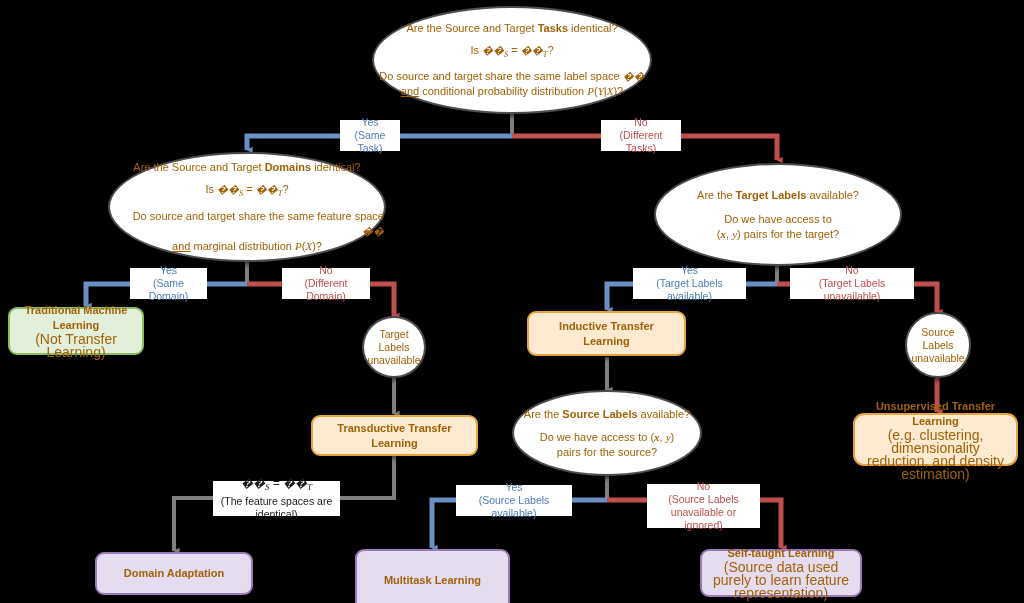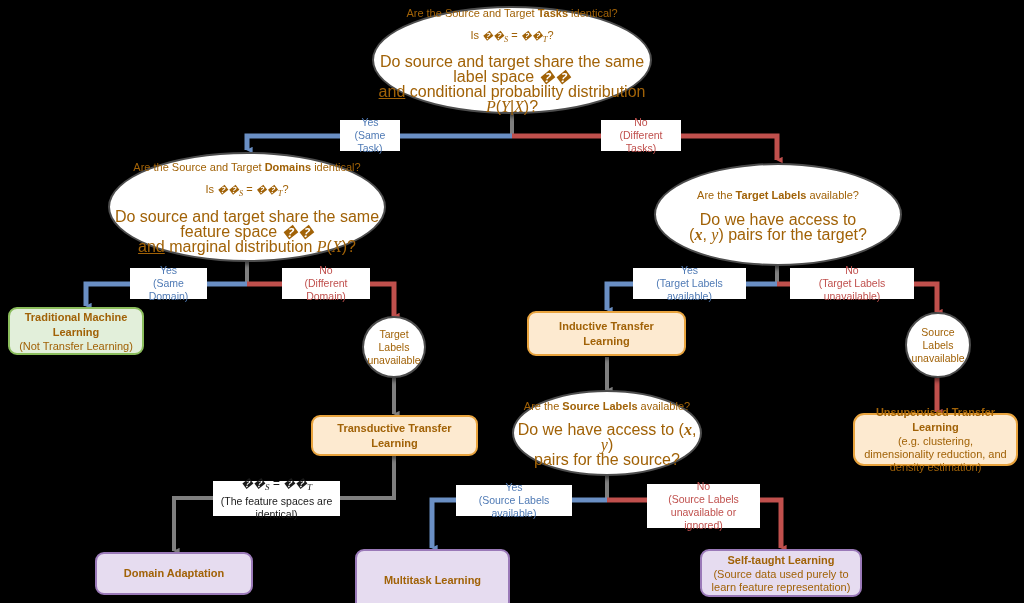--- a/index.html
+++ b/index.html
@@ -8,31 +8,31 @@
 
   svg.edges{position:absolute;left:0;top:0;width:1024px;height:603px;}
 
   .node{position:absolute;box-sizing:border-box;display:flex;flex-direction:column;
         align-items:center;justify-content:center;text-align:center;color:#a16207;}
 
   
   .ellipse{background:#ffffff;border:2px solid #4d4d4d;border-radius:50%;
            box-shadow:2px 3px 4px rgba(0,0,0,.55);}
   .ellipse .l1{font-size:11px;line-height:15px;}
-  .ellipse .l2{font-size:16px;line-height:15px;}
+  .ellipse .l2{font-size:11px;line-height:15px;text-align:right;}
 
   
   .circle{background:#ffffff;border:2px solid #4d4d4d;border-radius:50%;
           box-shadow:2px 3px 4px rgba(0,0,0,.55);font-size:10.5px;line-height:13px;}
 
   
   .box{border-radius:9px;font-size:10.5px;line-height:13.5px;
        box-shadow:2px 3px 4px rgba(0,0,0,.5);padding:5px 7px;}
   .box .title{font-weight:bold;font-size:11px;line-height:15px;}
-  .box .sub{font-size:11px;line-height:13px;}
+  .box .sub{font-size:14px;line-height:13px;}
   .green{background:#e2efda;border:2px solid #8bbd5c;}
   .orange{background:#fdead0;border:2px solid #e8a33d;}
   .purple{background:#e6dcf0;border:2px solid #9a79b8;}
 
   
   .elabel{position:absolute;background:#ffffff;display:flex;flex-direction:column;
           align-items:center;justify-content:center;text-align:center;
           font-size:10.5px;line-height:13px;padding:1px 5px;box-sizing:border-box;}
   .elabel.yes{color:#4f7ab5;}
   .elabel.no{color:#c0504d;}

